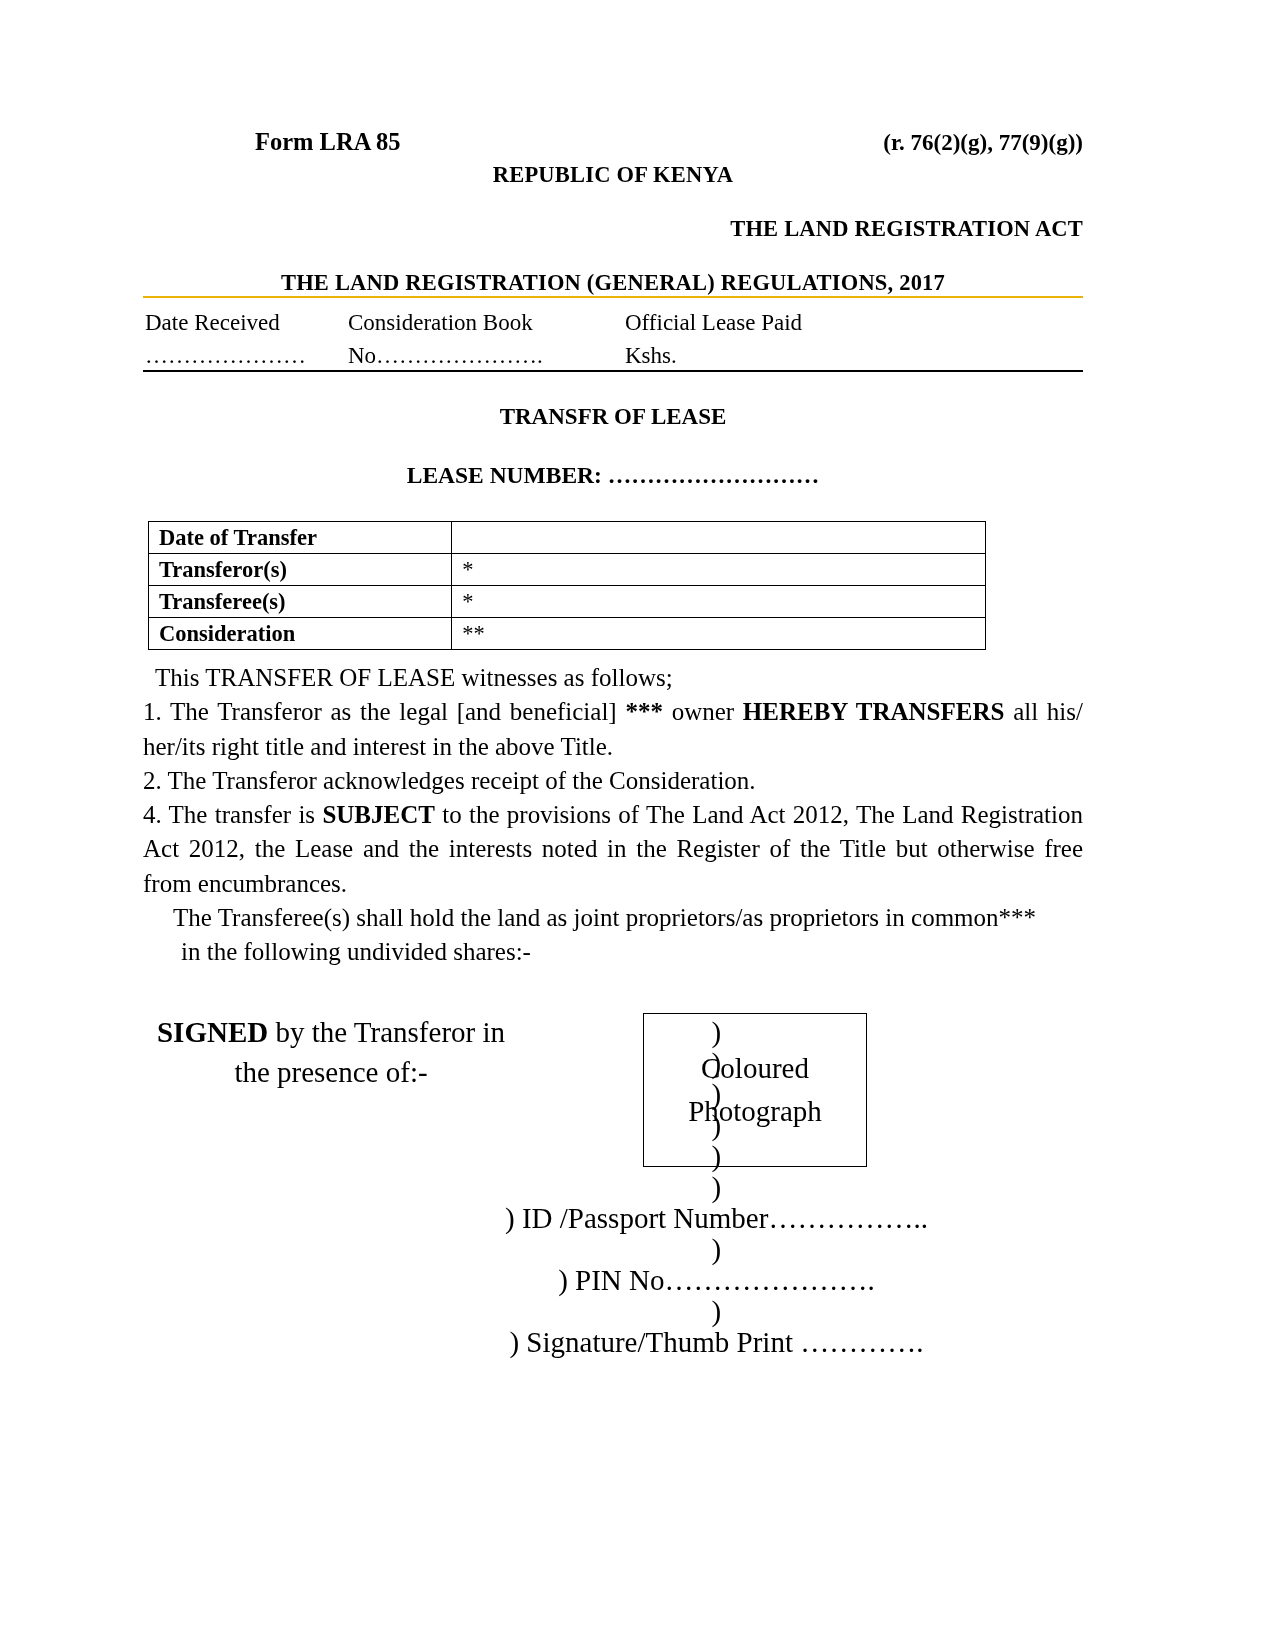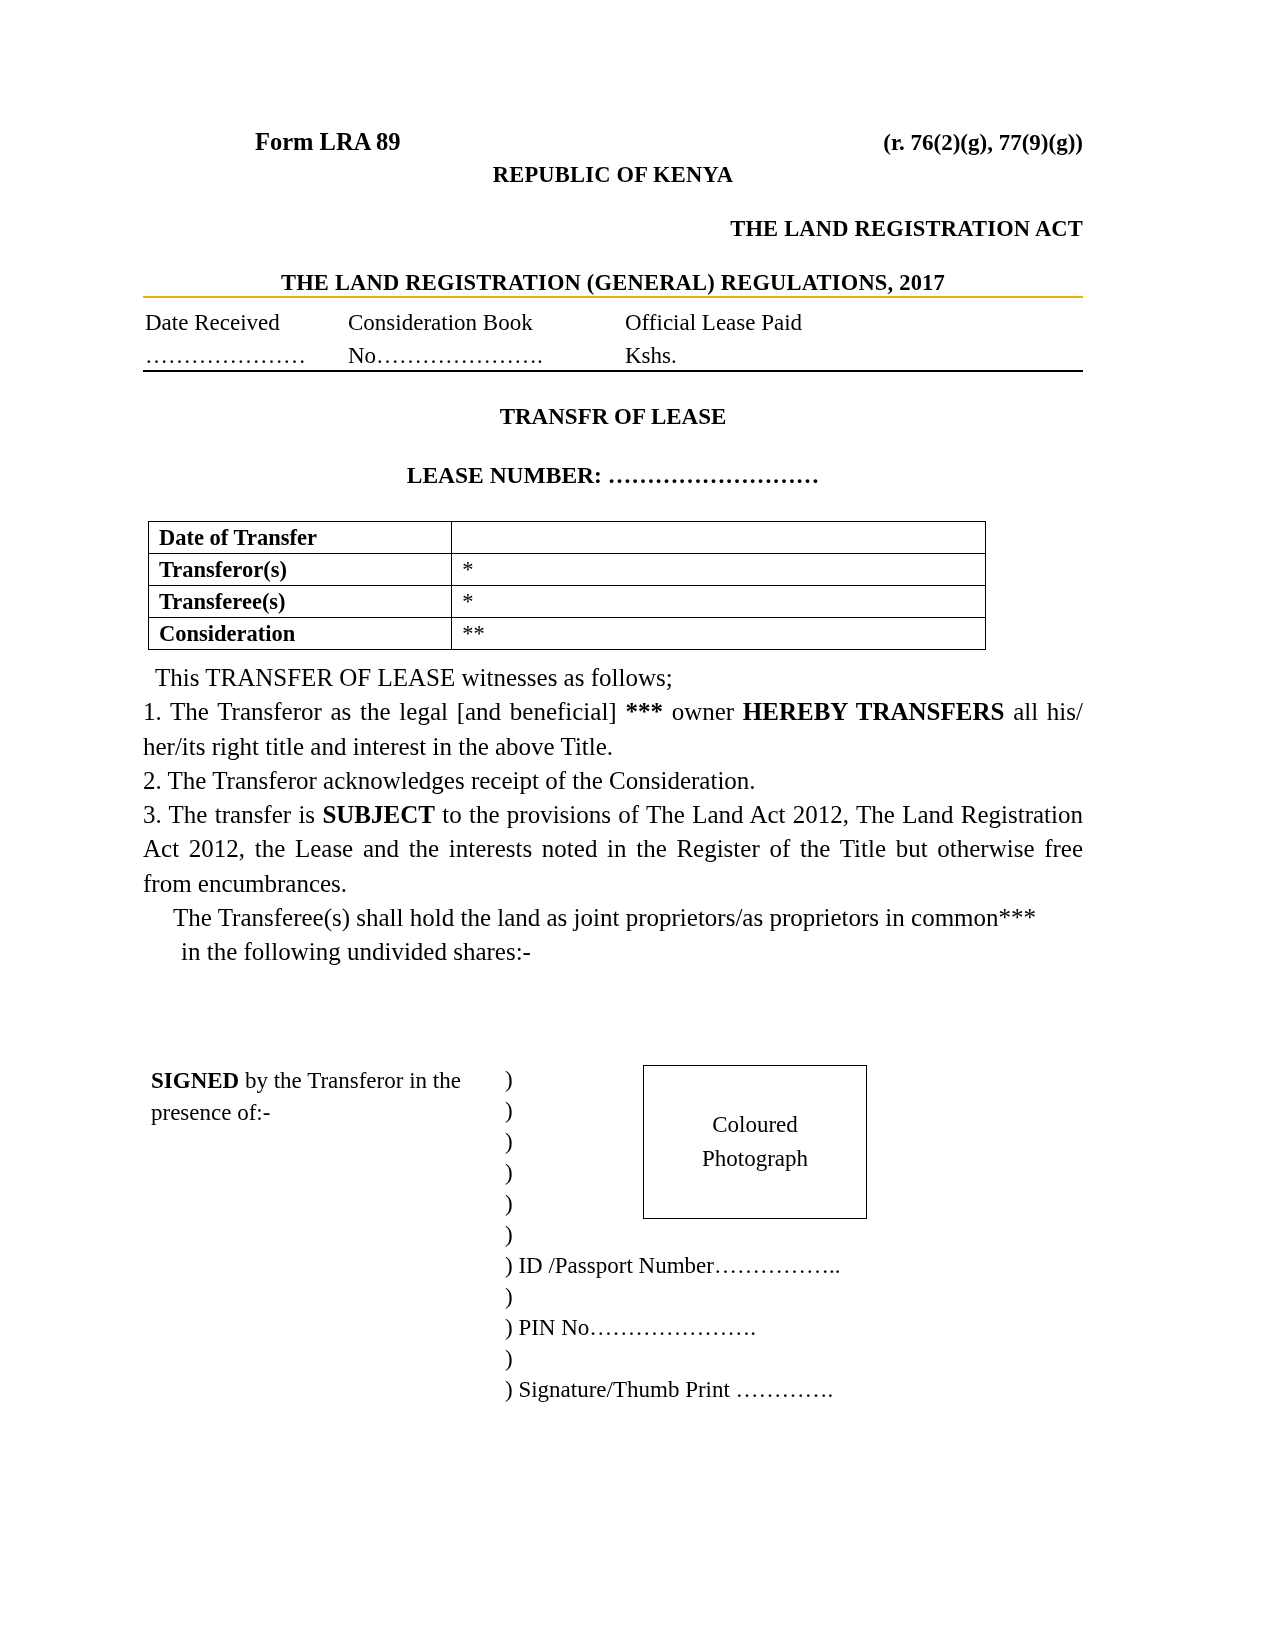--- a/index.html
+++ b/index.html
@@ -130,23 +130,24 @@
     margin: 0;
   }
   .indent-sm { padding-left: 12px; }
   .indent-md { padding-left: 30px; }
   .indent-md2 { padding-left: 38px; }
   b { font-weight: bold; }
 
   
   .sig-block {
     position: relative;
-    margin-top: 96px;
+    margin-top: 44px;
     height: 330px;
-    font-size: 23px;
+    font-size: 29px;
+    text-align: center;
   }
   .sig-left {
     position: absolute;
     left: 8px;
     top: 0;
     width: 360px;
     line-height: 1.37;
   }
   .brackets {
     position: absolute;
@@ -174,21 +175,21 @@
     line-height: 1.5;
   }
 </style>
 </head>
 <body>
 
 <div class="page">
   <div class="content">
 
     <div class="header-row">
-      <div class="form-no">Form LRA 89</div>
+      <div class="form-no">Form LRA 85</div>
       <div class="reg-ref">(r. 76(2)(g), 77(9)(g))</div>
     </div>
 
     <div class="center-bold republic">REPUBLIC OF KENYA</div>
     <div class="center-bold act">THE LAND REGISTRATION ACT</div>
     <div class="center-bold regs">THE LAND REGISTRATION (GENERAL) REGULATIONS, 2017</div>
 
     <div class="receipt">
       <div class="col c1">
         <div>Date Received</div>
@@ -225,21 +226,21 @@
         <td class="label">Consideration</td>
         <td class="value">**</td>
       </tr>
     </tbody>
       </table>
 
     <div class="body-text">
       <p class="indent-sm">This TRANSFER OF LEASE witnesses as follows;</p>
       <p><span>1.  The Transferor as the legal [and beneficial] </span><b>***</b><span> owner </span><b>HEREBY TRANSFERS</b><span> all his/ her/its right title and interest in the above Title.</span></p>
       <p>2.  The Transferor acknowledges receipt of the Consideration.</p>
-      <p><span>3.  The transfer is </span><b>SUBJECT</b><span> to the provisions of The Land Act 2012, The Land Registration Act 2012, the Lease and the interests noted in the Register of the Title but otherwise free from encumbrances.</span></p>
+      <p><span>4.  The transfer is </span><b>SUBJECT</b><span> to the provisions of The Land Act 2012, The Land Registration Act 2012, the Lease and the interests noted in the Register of the Title but otherwise free from encumbrances.</span></p>
       <p class="indent-md">The Transferee(s) shall hold the land as joint proprietors/as proprietors in common***</p>
       <p class="indent-md2">in the following undivided shares:-</p>
     </div>
 
     <div class="sig-block">
       <div class="sig-left">
         <b>SIGNED</b><span> by the Transferor in the presence of:-</span>
       </div>
 
       <div class="brackets">

